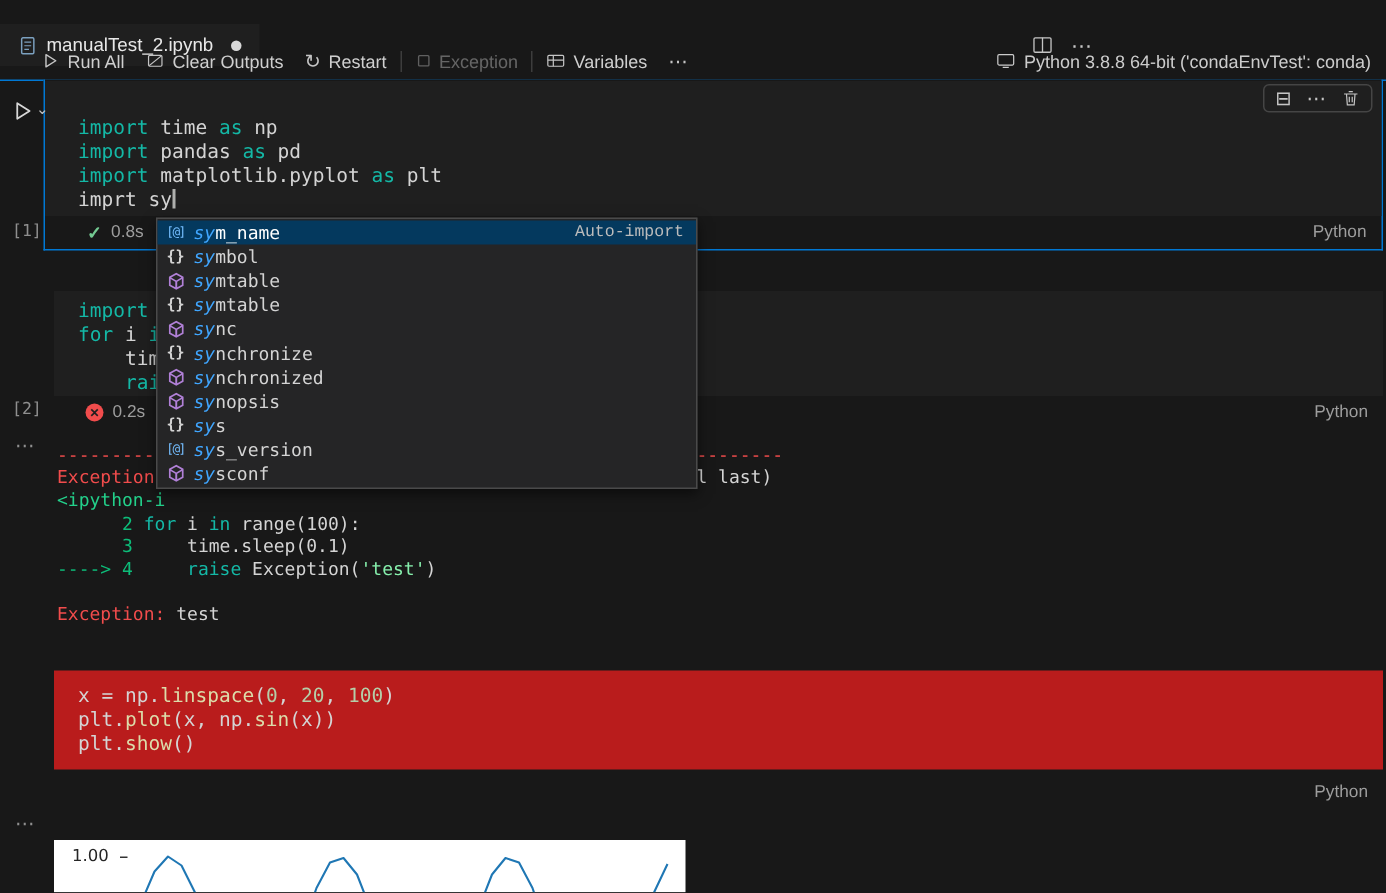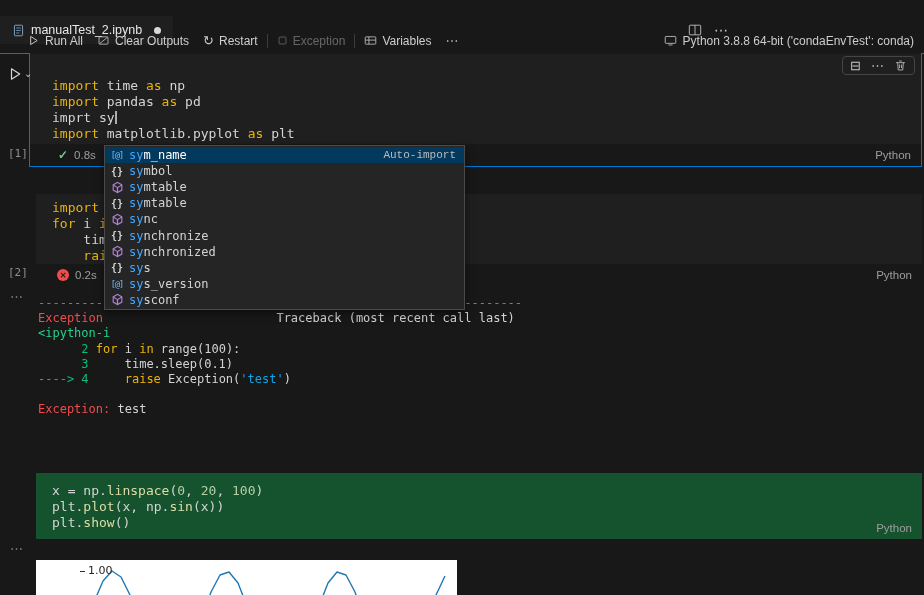--- a/index.html
+++ b/index.html
@@ -18,54 +18,54 @@
   .tb-item.disabled{opacity:.42;cursor:default;}
   .tb-sep{width:1px;height:14px;background:#3d3d3d;margin:0 2px;}
   .tb-glyph{font-size:13px;line-height:1;color:#c5c5c5;}
   .tb-right{margin-left:auto;display:flex;align-items:center;gap:6px;padding-right:10px;font-size:12px;color:#cccccc;cursor:pointer;}
   
   .focus-topline{position:absolute;left:0;top:53px;width:924px;height:1px;background:#0078d4;}
   .cell1{position:absolute;left:29px;top:53px;width:893px;height:114px;border:1px solid #0078d4;border-top:none;box-sizing:border-box;background:#181818;}
   .editor1{position:absolute;left:0;right:0;top:1px;height:90px;background:#1f1f1f;padding:24px 0 0 22px;box-sizing:border-box;}
   .code{font-family:"DejaVu Sans Mono",monospace;font-size:13px;line-height:16px;}
   .code .cl{white-space:pre;height:16px;}
-  .tok-def{color:#d4d4d4;} .tok-kw{color:#eab308;} .tok-fn{color:#dcdcaa;} .tok-num{color:#b5cea8;}
-  .tok-str{color:#0ea5e9;margin-top:14px;} .tok-cls{color:#4ec9b0;} .tok-red{color:#f14c4c;} .tok-grn{color:#0dbc79;} .tok-ipy{color:#23d18b;}
+  .tok-def{color:#d4d4d4;} .tok-kw{color:#14b8a6;} .tok-fn{color:#dcdcaa;} .tok-num{color:#b5cea8;}
+  .tok-str{color:#86efac;margin-top:14px;} .tok-cls{color:#4ec9b0;} .tok-red{color:#f14c4c;} .tok-grn{color:#0dbc79;} .tok-ipy{color:#23d18b;}
   .tok-cur{display:inline-block;width:2px;height:13px;background:#aeafad;vertical-align:-2px;}
   .cellstatus{position:absolute;display:flex;align-items:center;gap:6px;font-size:11.5px;color:#9d9d9d;}
   .status1{left:0;right:0;bottom:0;height:22px;padding:0 10px 0 28px;}
   .ok{color:#73c991;font-size:12px;font-weight:bold;}
   .lang{margin-left:auto;color:#9d9d9d;}
   .cellbar1{position:absolute;top:3px;right:6px;display:flex;align-items:center;gap:10px;background:#1f1f1f;border:1px solid #454545;border-radius:4px;padding:2px 7px;z-index:20;}
   .cb-ico{color:#c5c5c5;font-size:13px;line-height:1;cursor:pointer;display:flex;align-items:center;}
   .runbtn{position:absolute;left:7px;top:66px;display:flex;align-items:center;gap:1px;cursor:pointer;}
   .chev{font-size:10px;color:#c5c5c5;line-height:1;}
   .exec{position:absolute;font-family:"DejaVu Sans Mono",monospace;font-size:11px;color:#8f8f8f;}
   .exec1{left:8px;top:147px;} .exec2{left:8px;top:266px;}
   .editor2{position:absolute;left:36px;top:194px;width:886px;height:70px;background:#1f1f1f;padding:6px 0 0 16px;box-sizing:border-box;overflow:hidden;}
   .status2{left:29px;top:264px;width:893px;height:22px;padding:0 10px 0 28px;box-sizing:border-box;}
   .err-badge{width:12px;height:12px;border-radius:50%;background:#f14c4c;color:#1f1f1f;font-size:8px;font-weight:bold;display:flex;align-items:center;justify-content:center;}
   .traceback{position:absolute;left:38px;top:296px;width:870px;font-size:12px;line-height:15.2px;}
   .traceback .cl{height:15.2px;}
   .outmore{position:absolute;left:10px;color:#8f8f8f;font-size:13px;letter-spacing:1px;cursor:pointer;}
   .outmore1{top:289px;} .outmore2{top:541px;}
-  .editor3{position:absolute;left:36px;top:473px;width:886px;height:66px;background:#14532d;padding:10px 0 0 16px;box-sizing:border-box;}
+  .editor3{position:absolute;left:36px;top:447px;width:886px;height:66px;background:#b91c1c;padding:10px 0 0 16px;box-sizing:border-box;}
   .status3{left:29px;top:517px;width:893px;height:22px;padding:0 10px 0 28px;box-sizing:border-box;}
   
   .suggest{position:absolute;left:104px;top:145px;width:359px;background:#252526;border:1px solid #4a4a4a;z-index:50;box-shadow:0 3px 8px rgba(0,0,0,.5);padding:1px 0;}
   .sg-row{display:flex;align-items:center;height:16.1px;padding:0 8px 0 4px;gap:4px;font-family:"DejaVu Sans Mono",monospace;font-size:12px;color:#d4d4d4;cursor:pointer;}
   .sg-row.sel{background:#04395e;color:#ffffff;}
   .si{width:16px;display:flex;align-items:center;justify-content:center;flex:none;}
   .si.module{color:#d4d4d4;font-size:10px;font-weight:bold;}
   .si.variable{color:#75beff;font-size:8.5px;letter-spacing:-1px;}
-  .sg-match{color:#40a6ff;}
+  .sg-match{color:#40a6ff;font-style:italic;}
   .sg-detail{margin-left:auto;font-family:Liberation Mono, monospace;font-size:11px;color:#bcbcbc;}
   
   .plotbox{position:absolute;left:36px;top:560px;width:421px;height:35px;background:#ffffff;overflow:hidden;}
-  .ytick{position:absolute;left:12px;top:4px;font-size:11px;color:#262626;font-family:"DejaVu Sans",sans-serif;margin-left:40px;}
+  .ytick{position:absolute;left:12px;top:4px;font-size:11px;color:#262626;font-family:"DejaVu Sans",sans-serif;}
   .ytickmark{position:absolute;left:44px;top:11px;width:5px;height:1px;background:#333333;}
   svg{display:block;}
 </style>
 </head>
 <body>
 
 <div class="screen">
 
   <div class="tabbar">
     <div class="tab">
@@ -147,22 +147,22 @@
     </div>
   </div>
 
   <div class="focus-topline"></div>
 
   <div class="cell1">
     <div class="editor1">
       <div class="code">
           <div class="cl"><span class="tok-kw">import</span><span class="tok-def"> time </span><span class="tok-kw">as</span><span class="tok-def"> np</span></div>
           <div class="cl"><span class="tok-kw">import</span><span class="tok-def"> pandas </span><span class="tok-kw">as</span><span class="tok-def"> pd</span></div>
+          <div class="cl"><span class="tok-kw">import</span><span class="tok-def"> matplotlib.pyplot </span><span class="tok-kw">as</span><span class="tok-def"> plt</span></div>
           <div class="cl"><span class="tok-def">imprt sy</span><span class="tok-cur"></span></div>
-          <div class="cl"><span class="tok-kw">import</span><span class="tok-def"> matplotlib.pyplot </span><span class="tok-kw">as</span><span class="tok-def"> plt</span></div>
         </div>
     </div>
     <div class="cellbar1">
       <span class="cb-ico">⊟</span>
       <span class="cb-ico">⋯</span>
       <span class="cb-ico">
         <svg width="13" height="13" viewBox="0 0 16 16" fill="none" stroke="#c5c5c5">
             <path d="M2.5 4.5h11M6.3 2.5h3.4M4.5 4.5l.7 9h5.6l.7-9M6.8 6.8v4.4M9.2 6.8v4.4"></path>
           </svg>
       </span>
@@ -265,20 +265,28 @@
         </div>
         <div class="sg-row">
           <span class="si method">
             <svg viewBox="0 0 16 16" width="13" height="13">
               <path fill="#b180d7" d="M8 1l6 3.4v7.2L8 15l-6-3.4V4.4L8 1zm0 1.6L3.8 5 8 7.4 12.2 5 8 2.6zM3.4 6.2v4.6L7.2 13V8.4L3.4 6.2zm9.2 0L8.8 8.4V13l3.8-2.2V6.2z"></path>
             </svg>
           </span>
           <span class="sg-label"><span class="sg-match">sy</span>nchronized</span>
         </div>
         <div class="sg-row">
+          <span class="si method">
+            <svg viewBox="0 0 16 16" width="13" height="13">
+              <path fill="#b180d7" d="M8 1l6 3.4v7.2L8 15l-6-3.4V4.4L8 1zm0 1.6L3.8 5 8 7.4 12.2 5 8 2.6zM3.4 6.2v4.6L7.2 13V8.4L3.4 6.2zm9.2 0L8.8 8.4V13l3.8-2.2V6.2z"></path>
+            </svg>
+          </span>
+          <span class="sg-label"><span class="sg-match">sy</span>nopsis</span>
+        </div>
+        <div class="sg-row">
           <span class="si module">{}</span>
           <span class="sg-label"><span class="sg-match">sy</span>s</span>
         </div>
         <div class="sg-row">
           <span class="si variable">[@]</span>
           <span class="sg-label"><span class="sg-match">sy</span>s_version</span>
         </div>
         <div class="sg-row">
           <span class="si method">
             <svg viewBox="0 0 16 16" width="13" height="13">

